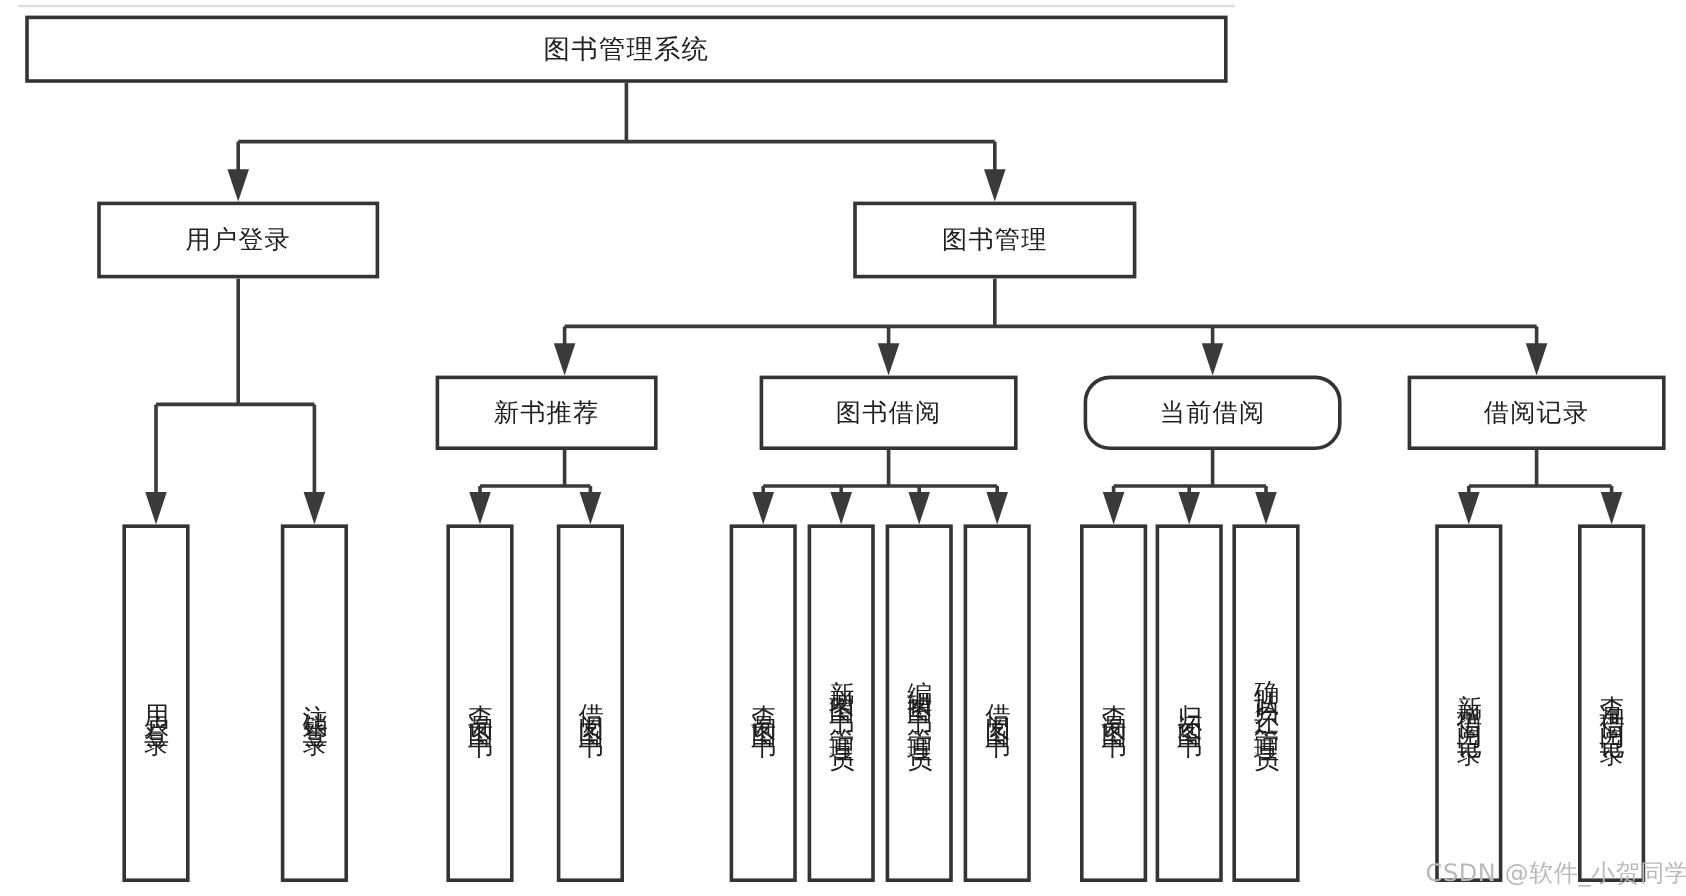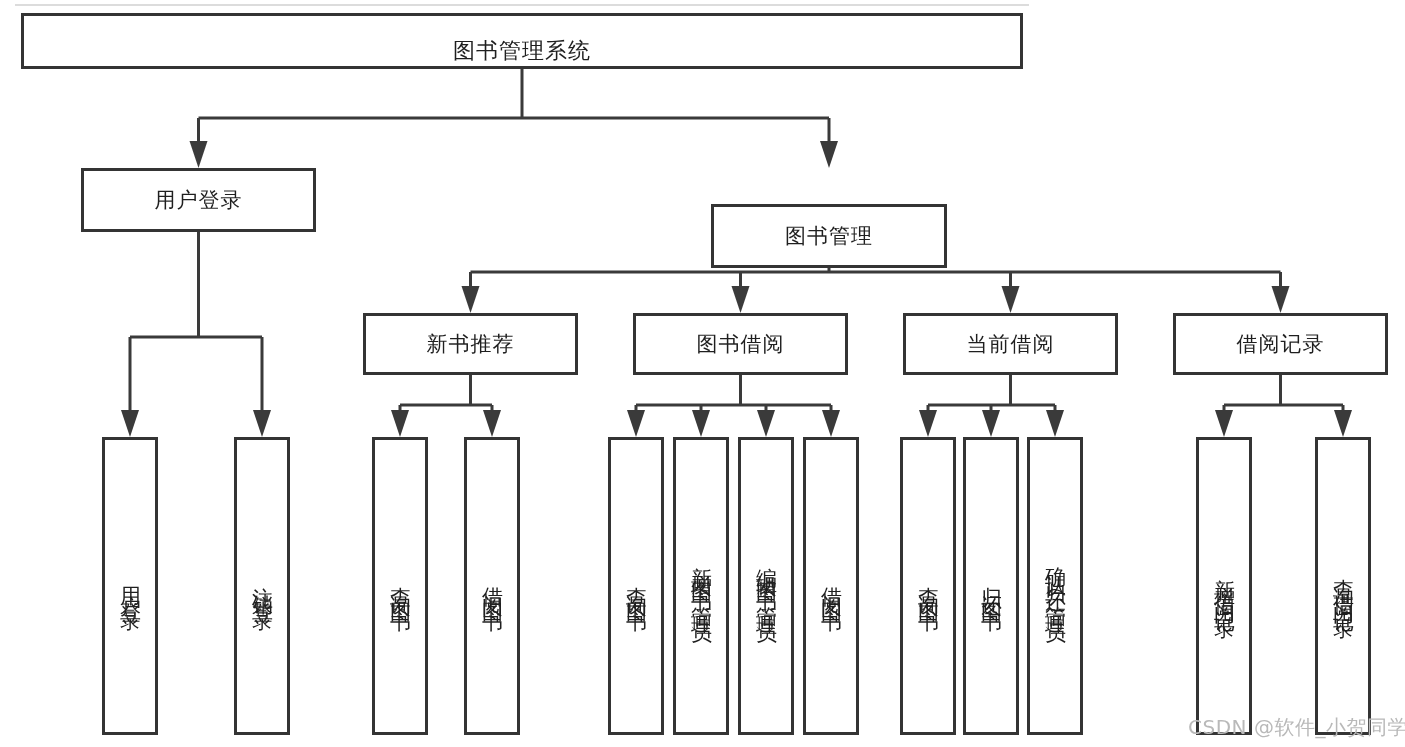--- a/index.html
+++ b/index.html
@@ -97,38 +97,38 @@
       <polygon points="1055,437 1046,410 1064,410"></polygon>
     </g>
 
     <g>
       <path d="M1280.5 375 V405 M1224 405 H1343 M1224 405 V416 M1343 405 V416"></path>
       <polygon points="1224,437 1215,410 1233,410"></polygon>
       <polygon points="1343,437 1334,410 1352,410"></polygon>
     </g>
   </svg>
 
-  <div class="node node-h" style="left:21px; top:13px; width:1002px; height:56px; font-size:22px;align-items:flex-end;">
+  <div class="node node-h" style="left:21px; top:13px; width:1002px; height:56px; font-size:22px;">
     <span>图书管理系统</span>
   </div>
 
   <div class="node node-h" style="left:81px; top:168px; width:235px; height:64px;">
     <span>用户登录</span>
   </div>
-  <div class="node node-h" style="left:711px; top:168px; width:236px; height:64px;margin-top:36px;">
+  <div class="node node-h" style="left:711px; top:168px; width:236px; height:64px;">
     <span>图书管理</span>
   </div>
 
-  <div class="node node-h" style="left:363px; top:313px; width:215px; height:62px;">
+  <div class="node node-h" style="left:363px; top:313px; width:185px; height:62px;">
     <span>新书推荐</span>
   </div>
   <div class="node node-h" style="left:633px; top:313px; width:215px; height:62px;text-align:right;">
     <span>图书借阅</span>
   </div>
-  <div class="node node-h" style="left:903px; top:313px; width:215px; height:62px;">
+  <div class="node node-h" style="left:903px; top:313px; width:215px; height:62px;border-radius:22px;">
     <span>当前借阅</span>
   </div>
   <div class="node node-h" style="left:1173px; top:313px; width:215px; height:62px;">
     <span>借阅记录</span>
   </div>
 
   <div class="node leaf" style="left:102px; top:437px;">
     <span>用户登录</span>
   </div>
   <div class="node leaf" style="left:234px; top:437px;">

